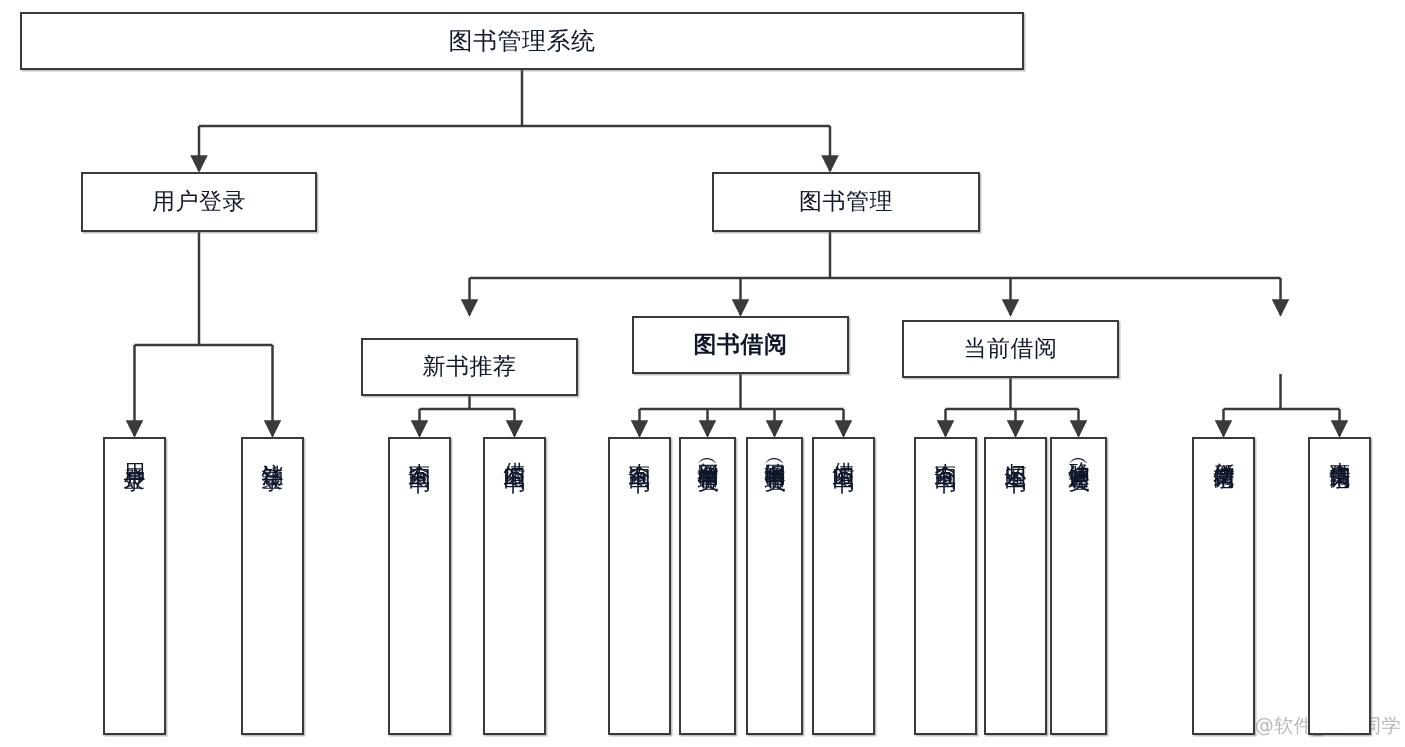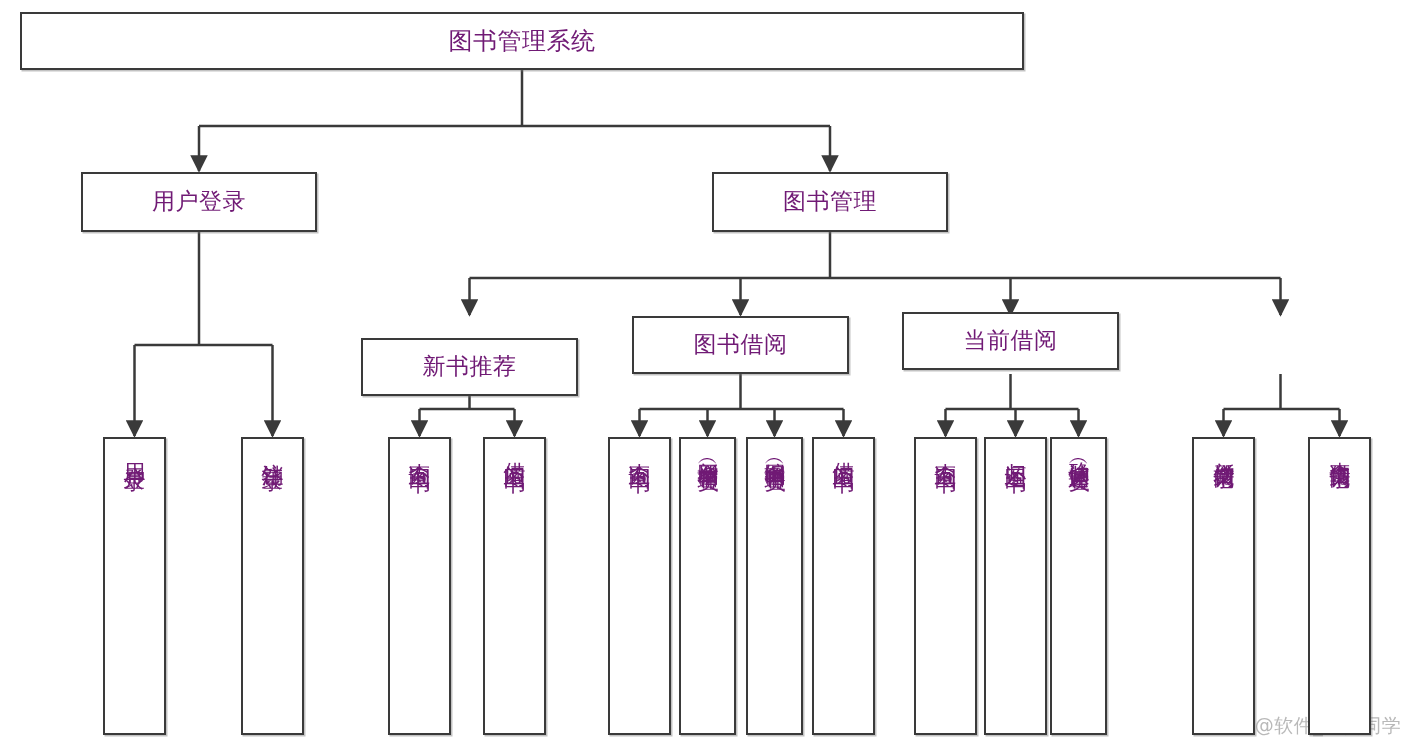--- a/index.html
+++ b/index.html
@@ -25,21 +25,21 @@
     pointer-events: none;
   }
   .node {
     position: absolute;
     box-sizing: border-box;
     border: 2.5px solid #3a3a3a;
     background: #ffffff;
     display: flex;
     align-items: center;
     justify-content: center;
-    color: #701a75;
+    color: #0f172a;
     box-shadow: 1.5px 1.5px 0 rgba(120,120,120,0.45);
   }
   .node .label {
     display: block;
     line-height: 1.18;
     letter-spacing: 0.5px;
     white-space: nowrap;
   }
   
   .node.horiz .label {
@@ -119,30 +119,30 @@
       </g>
   </svg>
 
   <div class="watermark" style="left:1192px; top:713px;">CSDN @软件_小贺同学</div>
 <div class="node horiz root" style="left: 20px; top: 12px; width: 1004px; height: 58px;">
       <span class="label">图书管理系统</span>
     </div>
     <div class="node horiz" style="left: 81px; top: 172px; width: 236px; height: 60px;">
       <span class="label">用户登录</span>
     </div>
-    <div class="node horiz" style="left: 712px; top: 172px; width: 236px; height: 60px;">
+    <div class="node horiz" style="left: 712px; top: 172px; width: 268px; height: 60px;">
       <span class="label">图书管理</span>
     </div>
     <div class="node horiz" style="left: 361px; top: 316px; width: 217px; height: 58px; margin-top: 22px;">
       <span class="label">新书推荐</span>
     </div>
-    <div class="node horiz" style="left: 632px; top: 316px; width: 217px; height: 58px;">
+    <div class="node horiz" style="left: 632px; top: 316px; width: 217px; height: 58px; font-weight: bold;">
       <span class="label">图书借阅</span>
     </div>
-    <div class="node horiz" style="left: 902px; top: 312px; width: 217px; height: 58px;">
+    <div class="node horiz" style="left: 902px; top: 320px; width: 217px; height: 58px;">
       <span class="label">当前借阅</span>
     </div>
     <div class="node vert" style="left: 103px; top: 437px; width: 63px; height: 298px;">
       <span class="label">用户登录</span>
     </div>
     <div class="node vert" style="left: 241px; top: 437px; width: 63px; height: 298px;">
       <span class="label">注销登录</span>
     </div>
     <div class="node vert" style="left: 388px; top: 437px; width: 63px; height: 298px;">
       <span class="label">查询图书</span>

